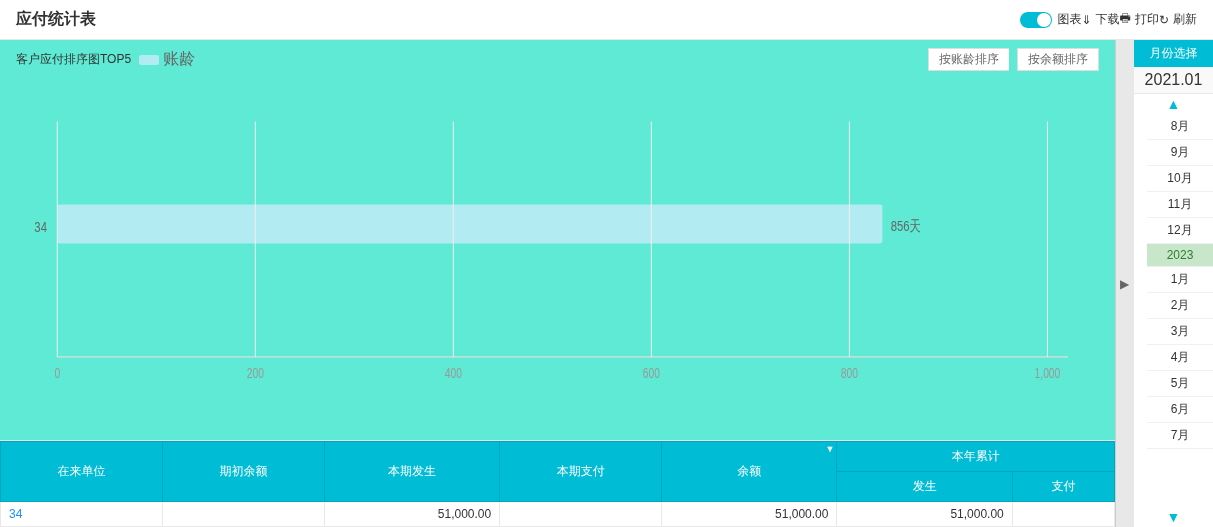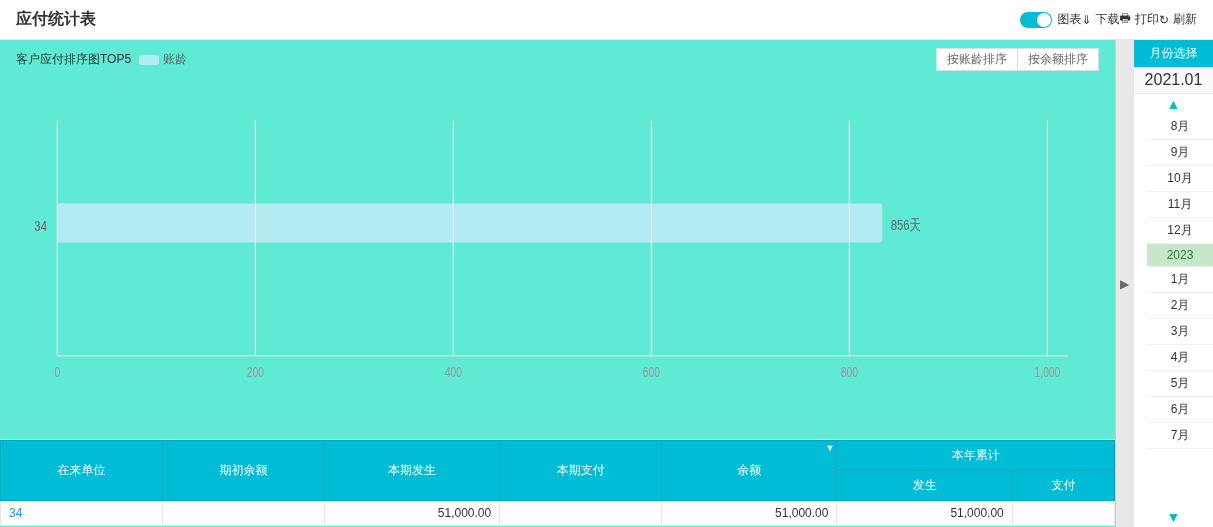--- a/index.html
+++ b/index.html
@@ -13,28 +13,28 @@
     .header-actions { display: flex; align-items: center; }
     .toggle-switch { display: flex; align-items: center; gap: 6px; }
     .toggle-track { width: 32px; height: 16px; background: #00bcd4; border-radius: 8px; position: relative; cursor: pointer; }
     .toggle-knob { width: 14px; height: 14px; background: #fff; border-radius: 50%; position: absolute; top: 1px; right: 1px; }
     .action-btn { display: flex; align-items: center; gap: 4px; cursor: pointer; color: #333; font-size: 12px; }
 
     
     .main-content { display: flex; flex: 1; overflow: hidden; }
 
     
-    .chart-section { flex: 1; display: flex; flex-direction: column; overflow: hidden; }
+    .chart-section { flex: 1; display: flex; flex-direction: column; overflow: hidden; justify-content: space-between; }
 
     
     .chart-header { display: flex; align-items: center; justify-content: space-between; padding: 8px 16px; }
     .chart-legend { display: flex; align-items: center; gap: 8px; }
-    .legend-item { display: flex; align-items: center; gap: 4px; font-size: 12px; color: #666; }
+    .legend-item { display: flex; align-items: center; gap: 4px; font-size: 16px; color: #666; }
     .legend-color { width: 20px; height: 10px; background: #b2ebf2; border-radius: 2px; }
-    .chart-sort { display: flex; gap: 0; }
+    .chart-sort { display: flex; gap: 8px; }
     .sort-btn { padding: 2px 10px; font-size: 12px; cursor: pointer; border: 1px solid #ddd; background: #fff; color: #666; }
     .sort-btn:first-child { border-right: none; }
 
     
     .chart-wrapper { flex: 1; padding: 0 16px; position: relative; min-height: 280px; max-height: 360px; }
     .chart-svg { width: 100%; height: 100%; }
 
     
     .table-section { border-top: 1px solid #e8e8e8; }
     .data-table { width: 100%; border-collapse: collapse; }

